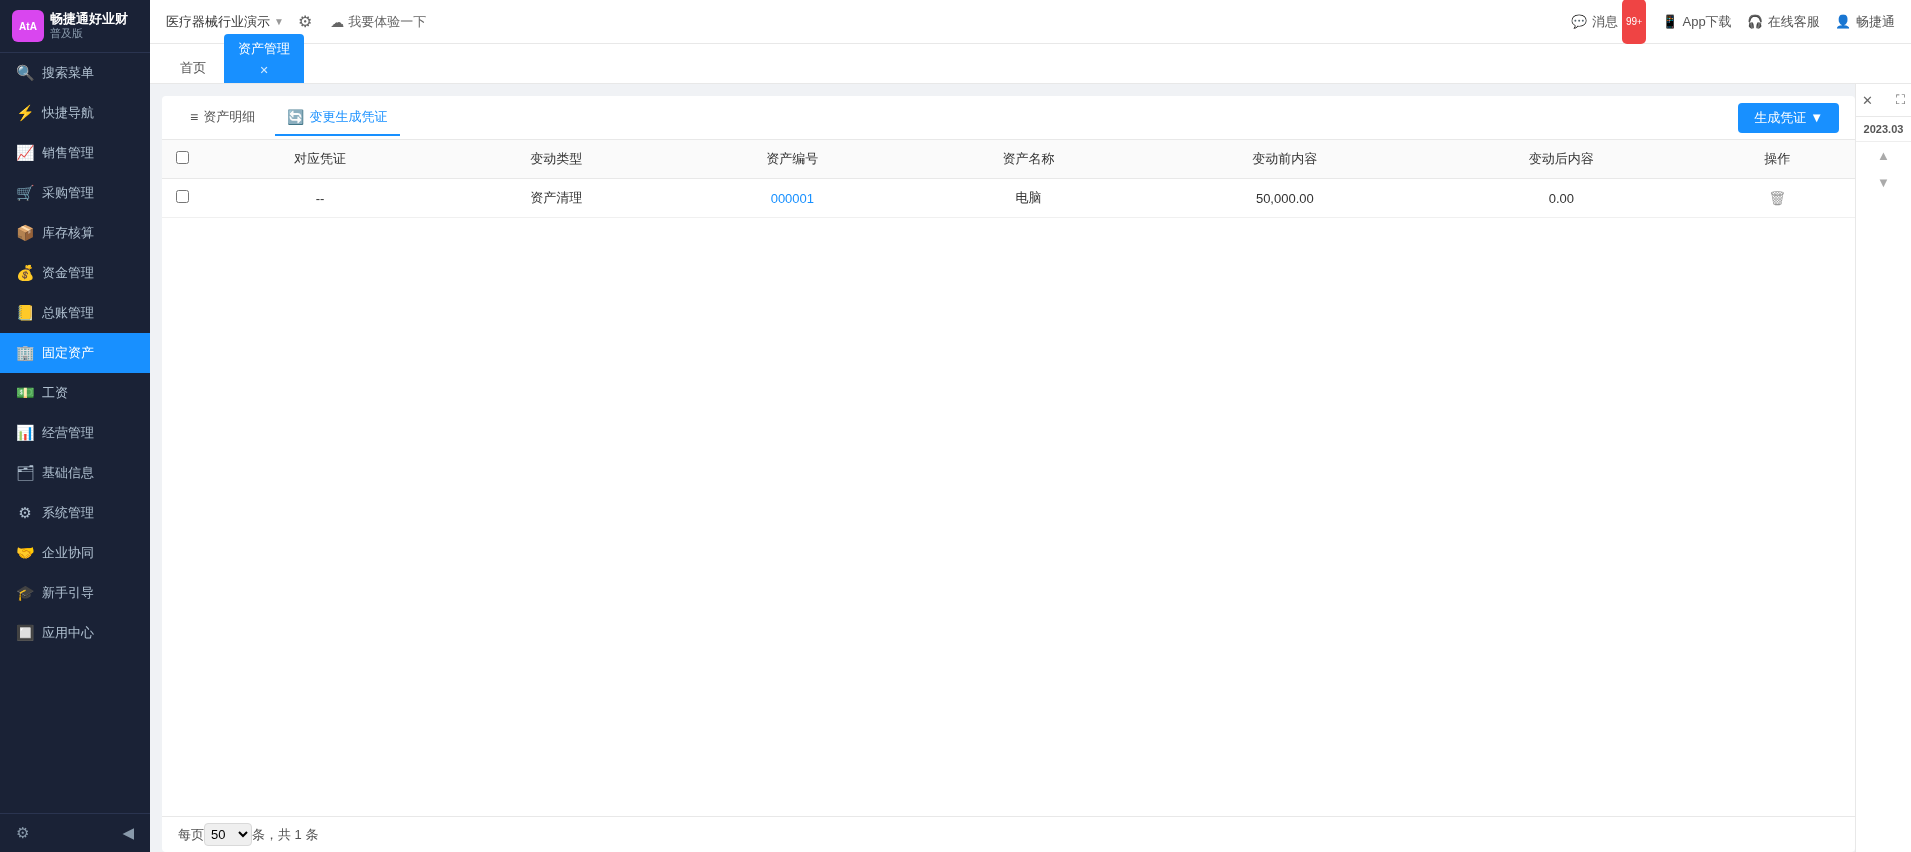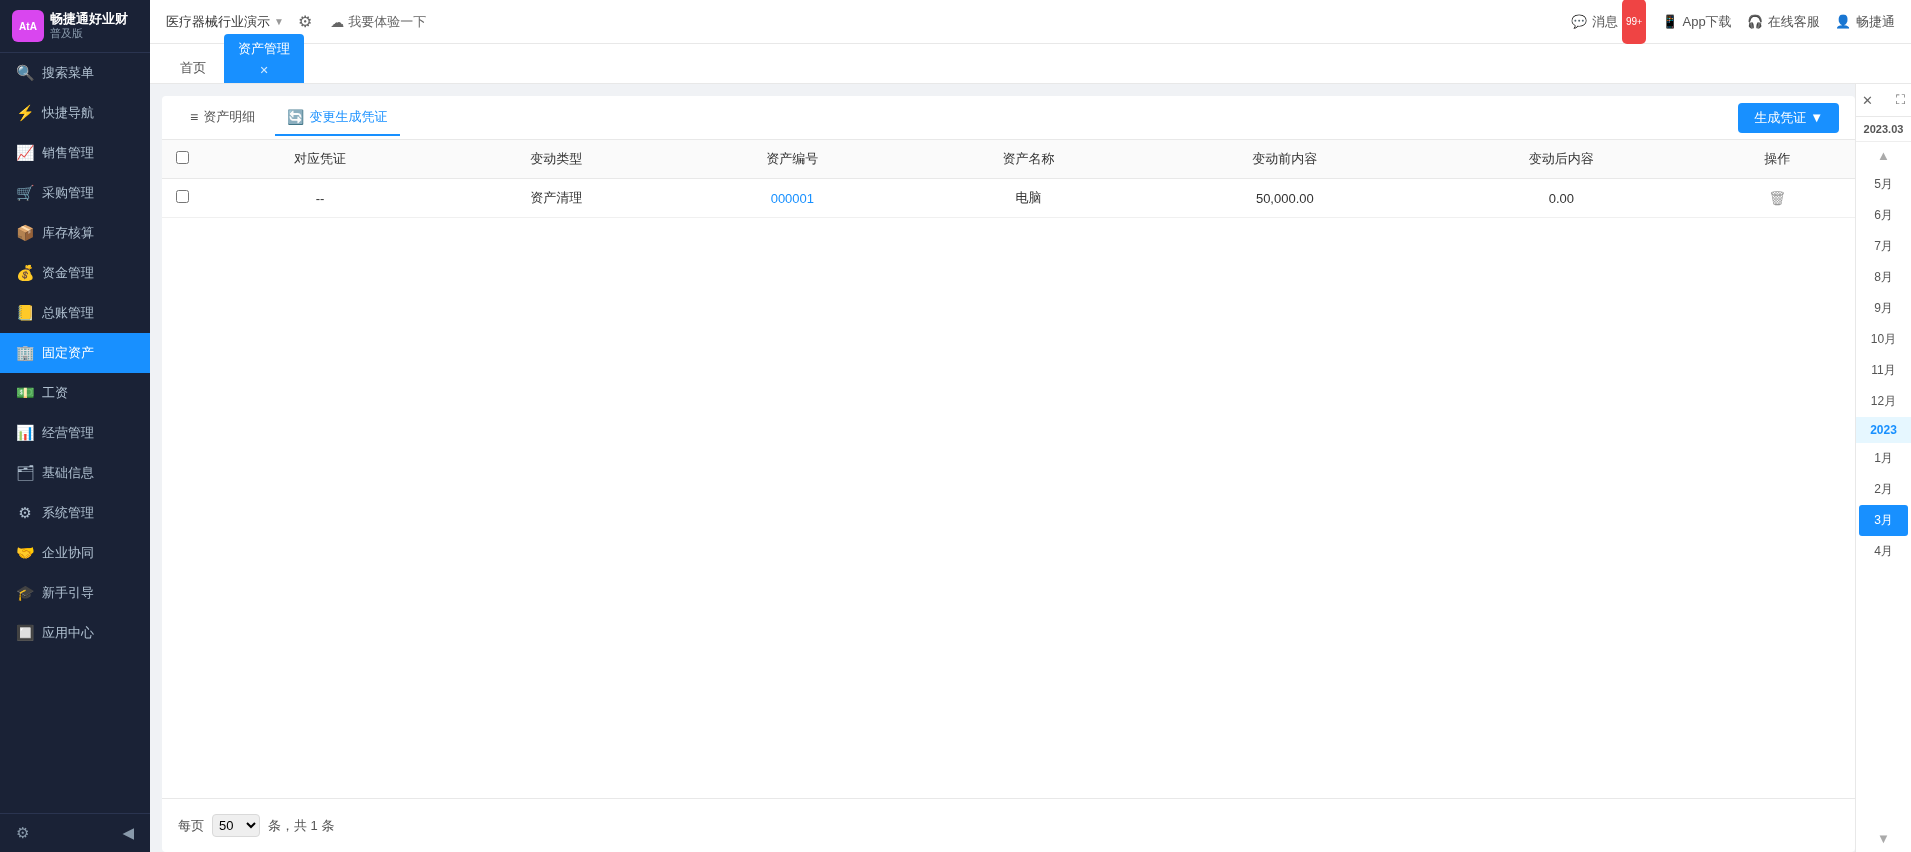--- a/index.html
+++ b/index.html
@@ -172,25 +172,24 @@
       font-size: 13px;
     }
     .checkbox-cell { width: 40px; }
     input[type=checkbox] { cursor: pointer; }
 
     
     .delete-icon { color: #999; cursor: pointer; font-size: 14px; }
 
     
     .pagination {
-      height: 54px;
+      height: 36px;
       border-top: 1px solid #e8e8e8;
       display: flex; align-items: center;
       padding: 0 16px;
-      gap: 8px;
       font-size: 13px; color: #555;
     }
     .page-size-select {
       border: 1px solid #d9d9d9; border-radius: 4px;
       padding: 2px 2px; font-size: 13px; cursor: pointer;
     }
 
     
     .right-panel {
       width: 56px;
@@ -459,33 +458,18 @@
 
     </div>
 
     <div class="right-panel">
       <div class="right-panel-header">
         <span class="right-panel-close">✕</span>
         <span class="right-panel-expand">⛶</span>
       </div>
       <div style="text-align:center; padding:6px 4px; font-size:11px; color:#555; font-weight:bold; border-bottom:1px solid #eee;">2023.03</div>
       <div class="panel-nav-up">▲</div>
-      <div class="year-month-list">
-        <div class="month-item">5月</div>
-        <div class="month-item">6月</div>
-        <div class="month-item">7月</div>
-        <div class="month-item">8月</div>
-        <div class="month-item">9月</div>
-        <div class="month-item">10月</div>
-        <div class="month-item">11月</div>
-        <div class="month-item">12月</div>
-        <div class="year-label highlight">2023</div>
-        <div class="month-item">1月</div>
-        <div class="month-item">2月</div>
-        <div class="month-item active">3月</div>
-        <div class="month-item">4月</div>
-      </div>
       <div class="panel-nav-down">▼</div>
     </div>
 
   </div>
 
 </div>
 
 </body></html>

